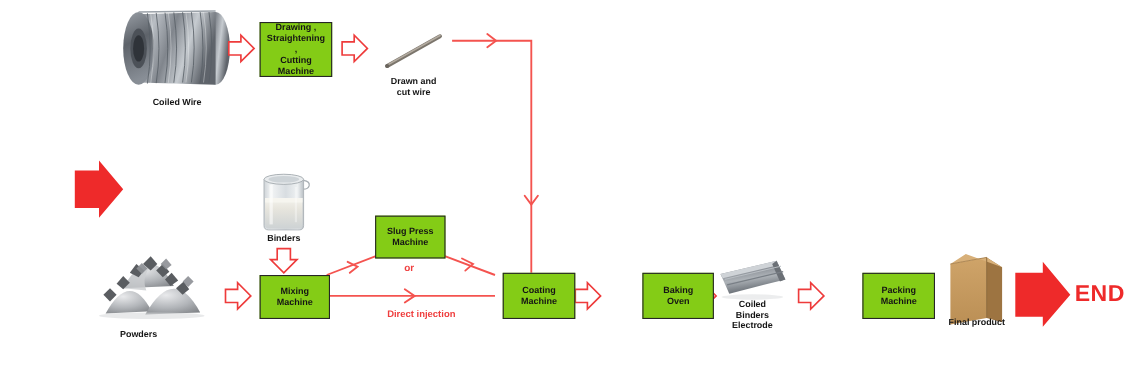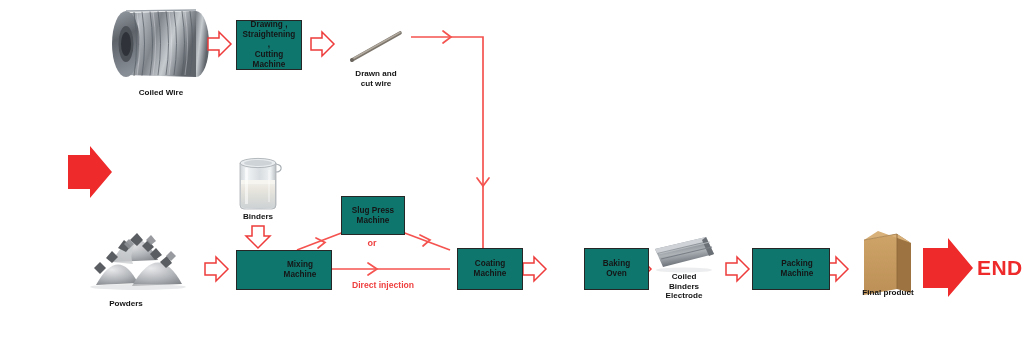--- a/index.html
+++ b/index.html
@@ -1,21 +1,21 @@
 <!DOCTYPE html>
 <html><head>
 <meta charset="utf-8">
 <style>
   html,body{margin:0;padding:0;background:#ffffff;}
   body{width:1024px;height:338px;position:relative;overflow:hidden;
        font-family:"Liberation Sans",sans-serif;color:#1a1a1a;}
   #canvas{position:absolute;inset:0;width:1024px;height:338px;}
   .abs{position:absolute;}
   
-  .pbox{position:absolute;border:1.6px solid #262626;background:#0f766e;
+  .pbox{position:absolute;border:1.6px solid #262626;background:#84cc16;
         display:flex;align-items:center;justify-content:center;text-align:center;
         font-size:8.2px;font-weight:bold;line-height:1.22;color:#151515;z-index:6;}
   .pbox span{display:block;padding:0 2px;}
   
   .cap{position:absolute;text-align:center;font-size:8.1px;font-weight:bold;
        line-height:1.2;color:#141414;z-index:6;}
   .red-lbl{position:absolute;text-align:center;font-weight:bold;color:#ef3e3e;z-index:7;}
   
   .bigword{position:absolute;font-size:21px;font-weight:bold;color:#ee2a2a;
            letter-spacing:.4px;z-index:7;}
@@ -214,42 +214,42 @@
     </span>
   </div>
 
   <div class="pbox" style="left:341px;top:196px;width:62px;height:37px;">
     <span>
       <span>Slug Press</span>
       <span>Machine</span>
     </span>
   </div>
 
-  <div class="pbox" style="left:236px;top:250px;width:62px;height:38px;padding-left:32px;">
+  <div class="pbox" style="left:236px;top:250px;width:62px;height:38px;">
     <span>
       <span>Mixing</span>
       <span>Machine</span>
     </span>
   </div>
 
   <div class="pbox" style="left:457px;top:248px;width:64px;height:40px;">
     <span>
       <span>Coating</span>
       <span>Machine</span>
     </span>
   </div>
 
   <div class="pbox" style="left:584px;top:248px;width:63px;height:40px;">
     <span>
       <span>Baking</span>
       <span>Oven</span>
     </span>
   </div>
 
-  <div class="pbox" style="left:752px;top:248px;width:64px;height:40px;padding-left:12px;">
+  <div class="pbox" style="left:784px;top:248px;width:64px;height:40px;">
     <span>
       <span>Packing</span>
       <span>Machine</span>
     </span>
   </div>
 
   <div class="cap" style="left:101px;top:88px;width:120px;">Coiled Wire</div>
 
   <div class="cap" style="left:331px;top:69px;width:90px;">
     <div>Drawn and</div>

